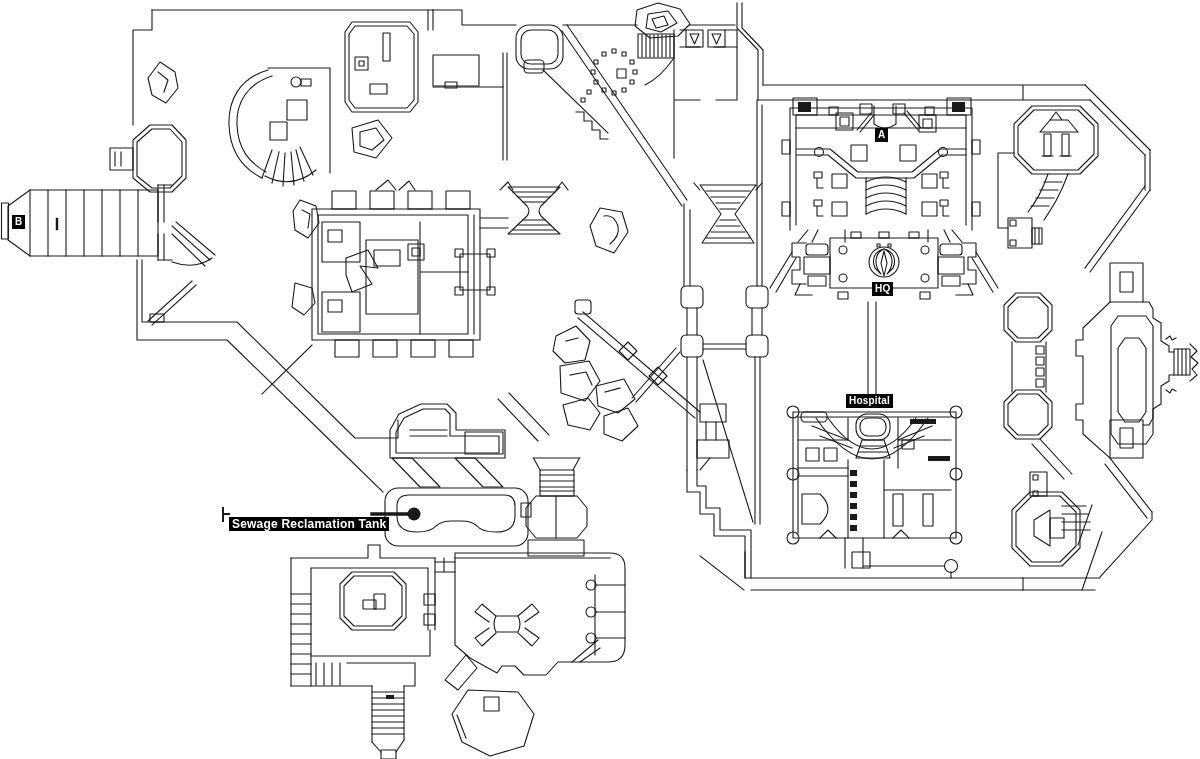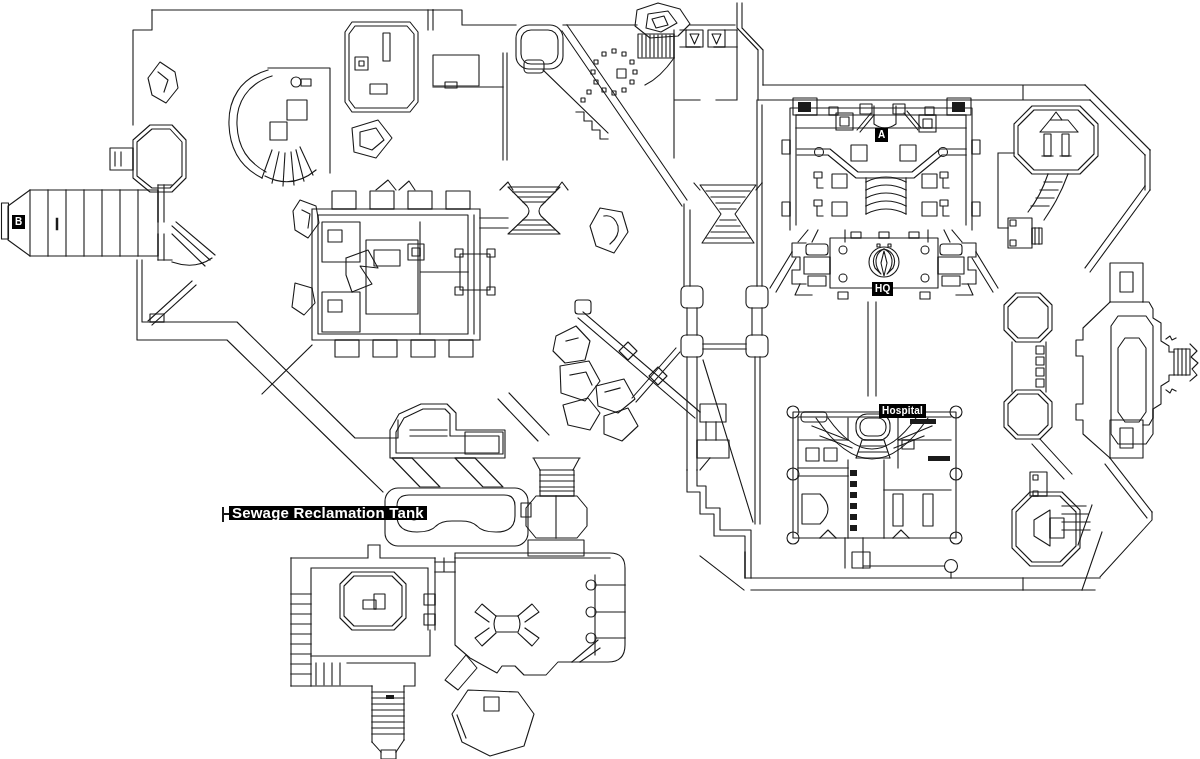--- a/index.html
+++ b/index.html
@@ -5,21 +5,21 @@
   html,body{margin:0;padding:0;background:#fff;}
   #stage{position:relative;width:1200px;height:759px;background:#fff;overflow:hidden;
          font-family:"Liberation Sans",sans-serif;}
   #map-svg{position:absolute;left:0;top:0;}
   #map-svg *{fill:none;stroke:#1a1a1a;stroke-width:1.1;stroke-linejoin:round;stroke-linecap:square;}
   #map-svg .d{fill:#1a1a1a;stroke:none;}
   #map-svg .thick{stroke-width:3.5;}
   .map-label{position:absolute;background:#000;color:#fff;font-weight:bold;
              font-size:10px;line-height:12px;padding:1px 3px;white-space:nowrap;
              letter-spacing:.2px;}
-  #label-sewage{font-size:15px;}
+  #label-sewage{font-size:12px;margin-top:11px;}
 </style>
 </head>
 <body>
 
 <div id="stage">
 <svg id="map-svg" viewBox="0 0 1200 759" width="1200" height="759">
 
   <g>
     <path d="M152,10 H433"></path>
     <path d="M152,10 V30 H133 V125"></path>
@@ -420,15 +420,15 @@
   <g>
     <path class="thick" d="M372,514 H410"></path>
     <circle class="d" cx="414" cy="514" r="6.5"></circle>
     <path d="M223,508 V521 M223,514 H229" style="stroke-width:2"></path>
   </g>
 </svg>
 
 <div class="map-label" id="label-b" style="left:12px;top:215px;">B</div>
 <div class="map-label" id="label-a" style="left:875px;top:128px;">A</div>
 <div class="map-label" id="label-hq" style="left:872px;top:282px;">HQ</div>
-<div class="map-label" id="label-hospital" style="left:846px;top:404px;margin-left:33px;">Hospital</div>
+<div class="map-label" id="label-hospital" style="left:846px;top:394px;">Hospital</div>
 <div class="map-label" id="label-sewage" style="left:229px;top:506px;">Sewage Reclamation Tank</div>
 </div>
 
 </body></html>

